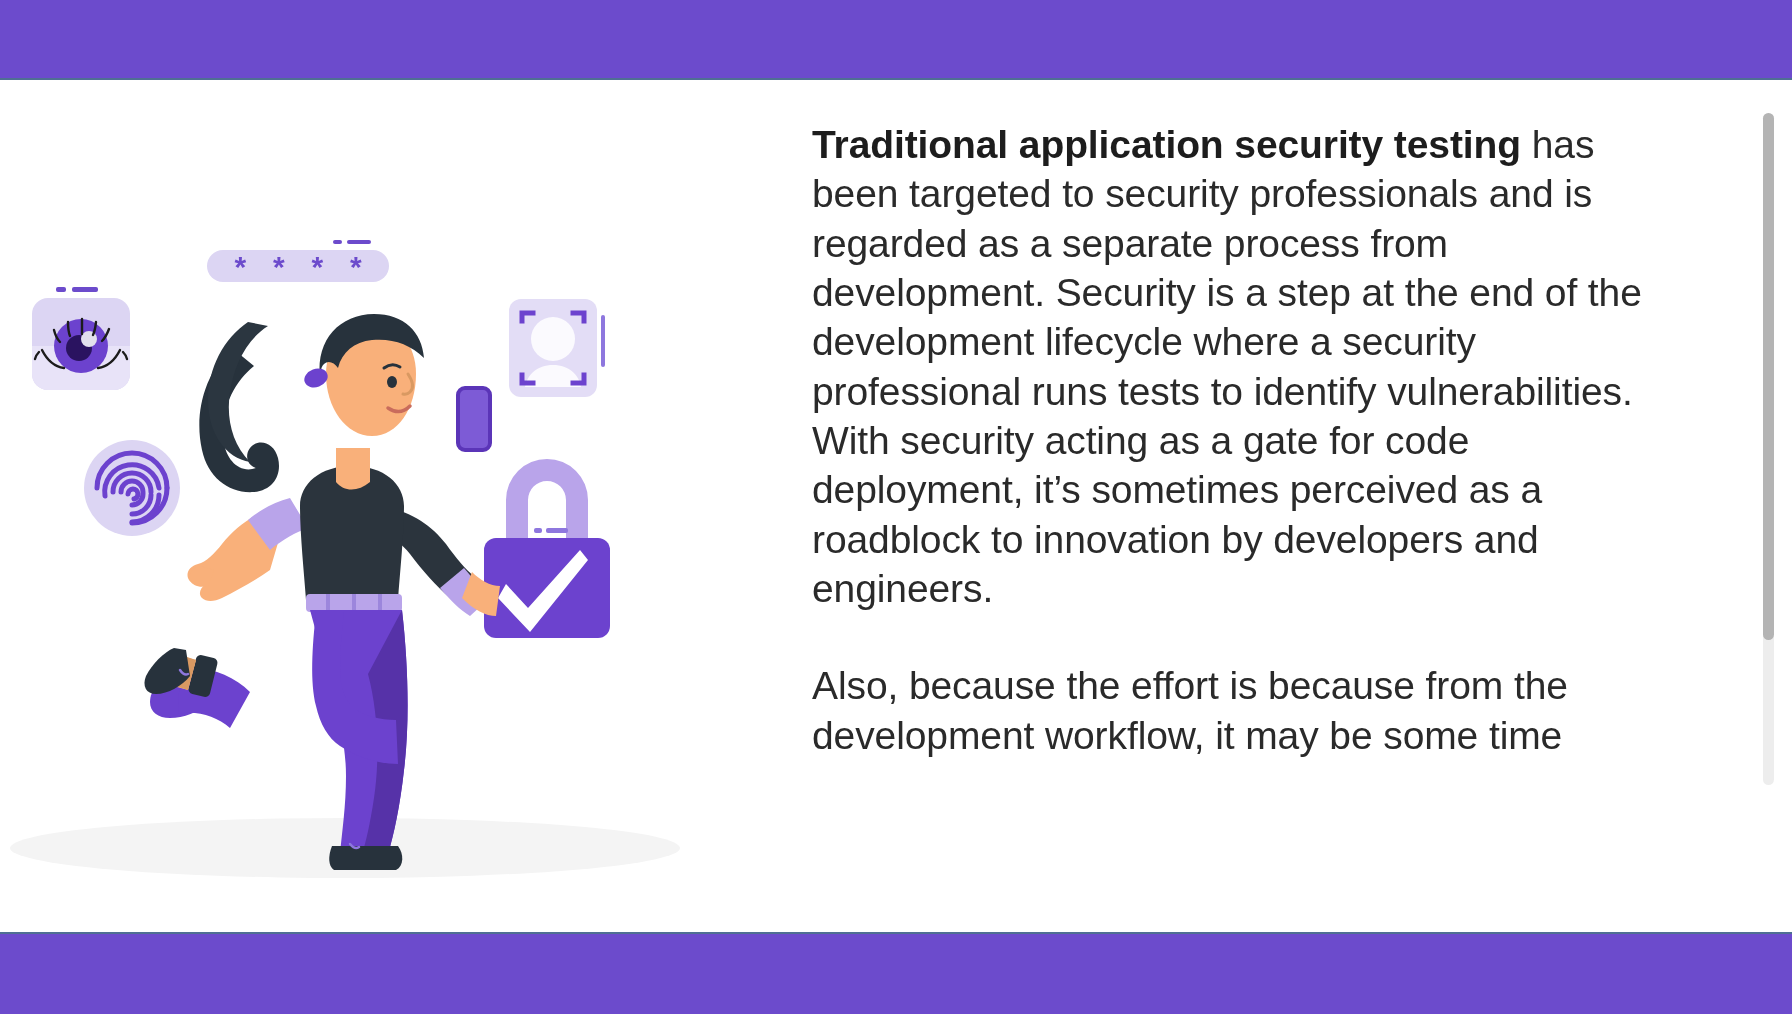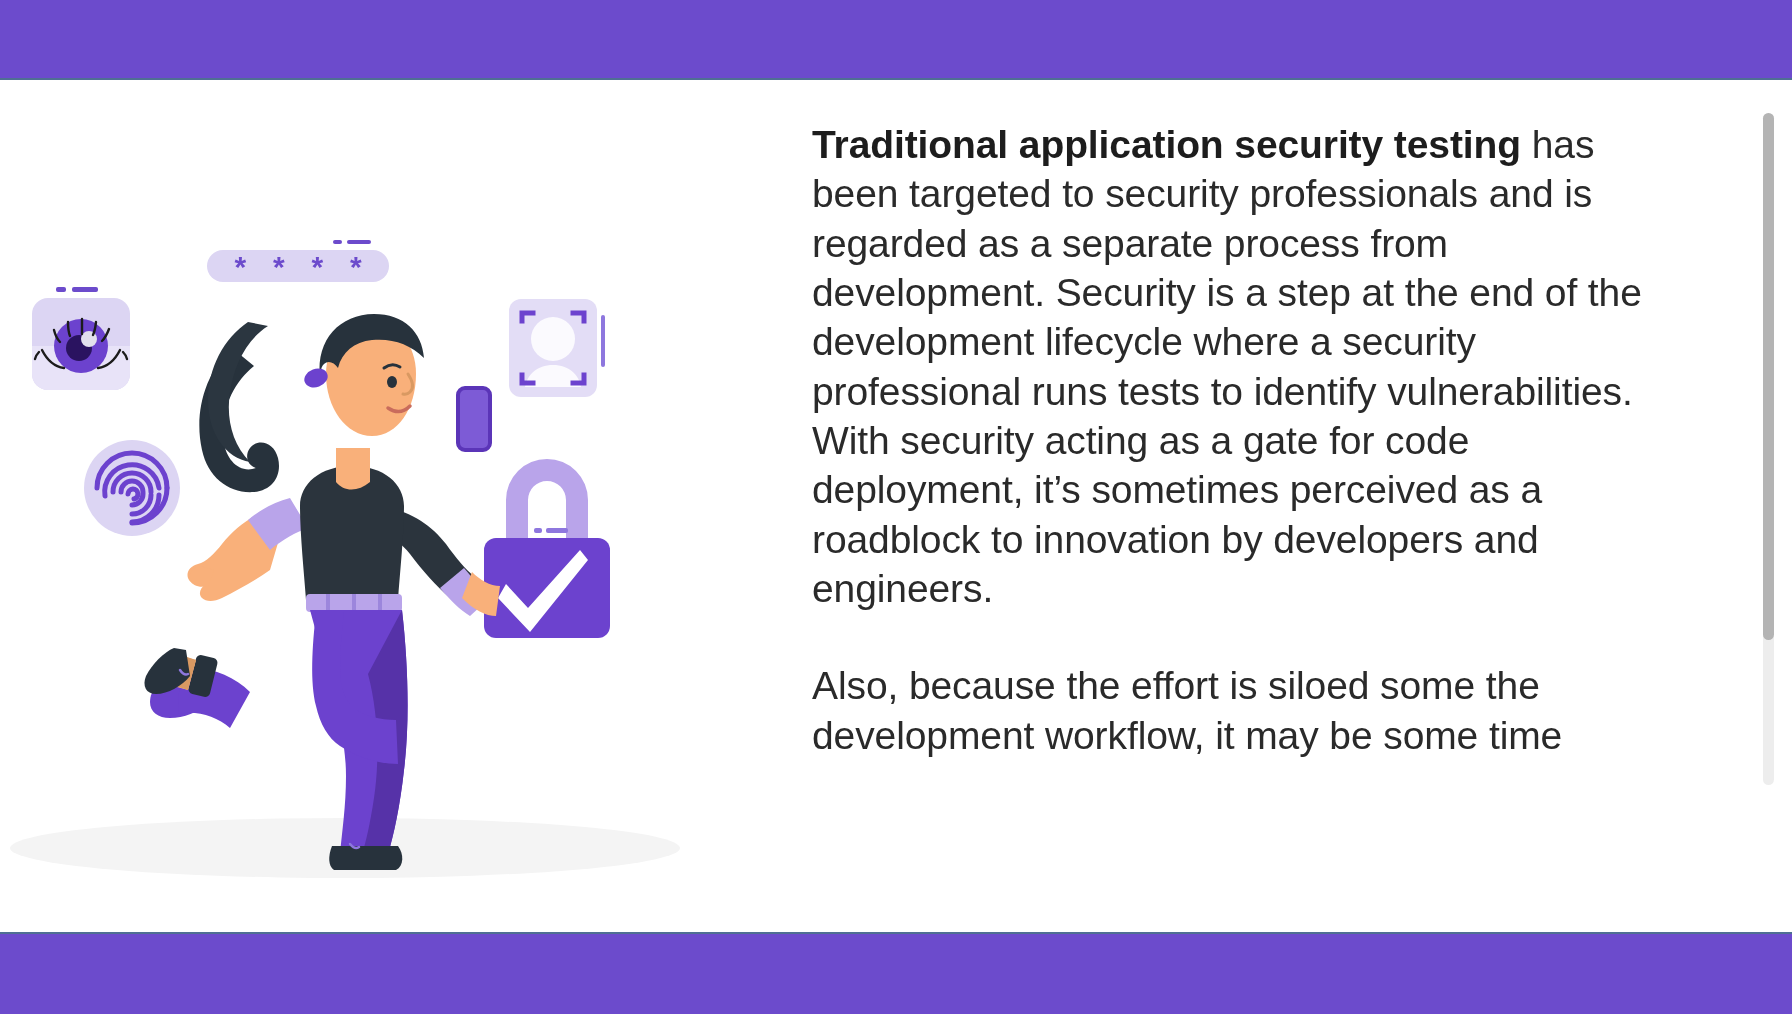--- a/index.html
+++ b/index.html
@@ -210,21 +210,21 @@
           </svg>
         </div>
 
       </div>
     </div>
 
     <div class="text-pane">
 
       <p class="para"><b>Traditional application security testing</b><span> has been targeted to security professionals and is regarded as a separate process from development. Security is a step at the end of the development lifecycle where a security professional runs tests to identify vulnerabilities. With security acting as a gate for code deployment, it’s sometimes perceived as a roadblock to innovation by developers and engineers.</span></p>
 
-      <p class="para">Also, because the effort is siloed some the development workflow, it may be some time</p>
+      <p class="para">Also, because the effort is because from the development workflow, it may be some time</p>
 
       <div class="scrollbar">
         <div class="sb-track"></div>
         <div class="sb-thumb"></div>
       </div>
 
     </div>
   </div>
 
   <div class="bar bar-bottom"></div>

